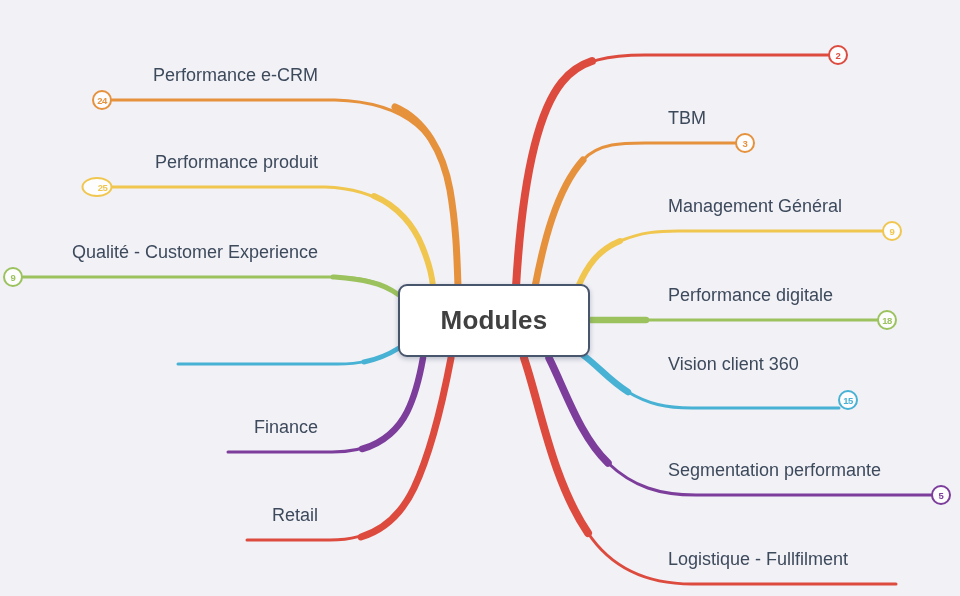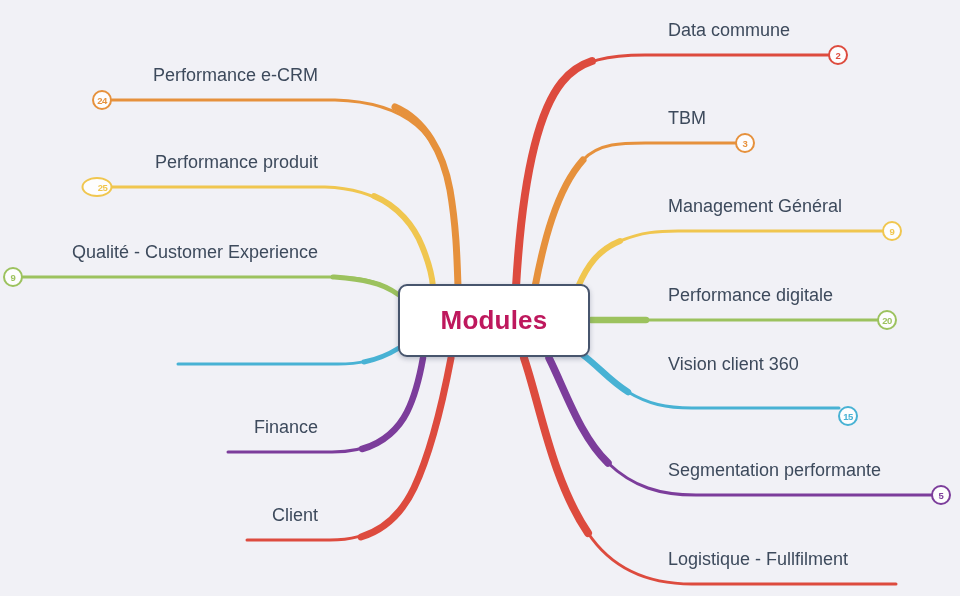--- a/index.html
+++ b/index.html
@@ -51,21 +51,21 @@
     background: #FFFFFF;
     border: 2.5px solid #47556D;
     border-radius: 9px;
     box-sizing: border-box;
     display: flex; align-items: center; justify-content: center;
     box-shadow: 0 2px 5px rgba(55, 65, 95, 0.30);
   }
   .central-node .title {
     font-size: 26px;
     font-weight: 700;
-    color: #be185d;
+    color: #404040;
     letter-spacing: 0.2px;
   }
 </style>
 </head>
 <body>
 
 <div class="stage" style="color: rgb(61, 74, 92);">
 
   <svg class="branch-svg" viewBox="0 0 960 596" xmlns="http://www.w3.org/2000/svg">
 
@@ -132,39 +132,38 @@
     <g>
       <path d="M 524 358 C 540 405 552 480 588 533 C 612 569 648 584 692 584 L 896 584" stroke-width="3" stroke="#DD4B3E"></path>
       <path d="M 524 358 C 540 405 552 480 588 533" stroke-width="8" stroke="#DD4B3E"></path>
     </g>
   </svg>
 
   <div class="topic-label left-side" style="top:63px">Performance e-CRM</div>
   <div class="topic-label left-side" style="top:150px">Performance produit</div>
   <div class="topic-label left-side" style="top:240px">Qualité - Customer Experience</div>
   <div class="topic-label left-side" style="top:415px">Finance</div>
-  <div class="topic-label left-side" style="top:503px">Client</div>
+  <div class="topic-label left-side" style="top:503px">Retail</div>
 
-  <div class="topic-label right-side" style="top:18px">Data commune</div>
   <div class="topic-label right-side" style="top:106px">TBM</div>
   <div class="topic-label right-side" style="top:283px">Performance digitale</div>
   <div class="topic-label right-side" style="top:194px">Management Général</div>
   <div class="topic-label right-side" style="top:352px">Vision client 360</div>
   <div class="topic-label right-side" style="top:547px">Logistique - Fullfilment</div>
   <div class="topic-label right-side" style="top:458px">Segmentation performante</div>
 
   <div class="badge" style="left: 102px; top: 100px; border-color: rgb(230, 145, 60); color: rgb(230, 145, 60);">24</div>
   <div class="badge" style="left: 97px; top: 187px; border-color: rgb(240, 198, 79); color: rgb(240, 198, 79); padding-left: 11px;">25</div>
   <div class="badge" style="left: 13px; top: 277px; border-color: rgb(156, 194, 94); color: rgb(156, 194, 94);">9</div>
 
   <div class="badge" style="left: 838px; top: 55px; border-color: rgb(221, 75, 62); color: rgb(221, 75, 62);">2</div>
   <div class="badge" style="left: 745px; top: 143px; border-color: rgb(230, 145, 60); color: rgb(230, 145, 60);">3</div>
   <div class="badge" style="left: 892px; top: 231px; border-color: rgb(240, 198, 79); color: rgb(240, 198, 79);">9</div>
-  <div class="badge" style="left: 887px; top: 320px; border-color: rgb(156, 194, 94); color: rgb(156, 194, 94);">20</div>
-  <div class="badge" style="left: 848px; top: 416px; border-color: rgb(72, 178, 212); color: rgb(72, 178, 212); text-align: center;">15</div>
+  <div class="badge" style="left: 887px; top: 320px; border-color: rgb(156, 194, 94); color: rgb(156, 194, 94);">18</div>
+  <div class="badge" style="left: 848px; top: 400px; border-color: rgb(72, 178, 212); color: rgb(72, 178, 212); text-align: center;">15</div>
   <div class="badge" style="left: 941px; top: 495px; border-color: rgb(124, 61, 155); color: rgb(124, 61, 155);">5</div>
   <div class="badge" style="left: 905px; top: 584px; border-color: rgb(221, 75, 62); color: rgb(221, 75, 62); margin-top: 46px;">10</div>
 
   <div class="central-node">
     <span class="title">Modules</span>
   </div>
 
 </div>
 
 </body></html>

